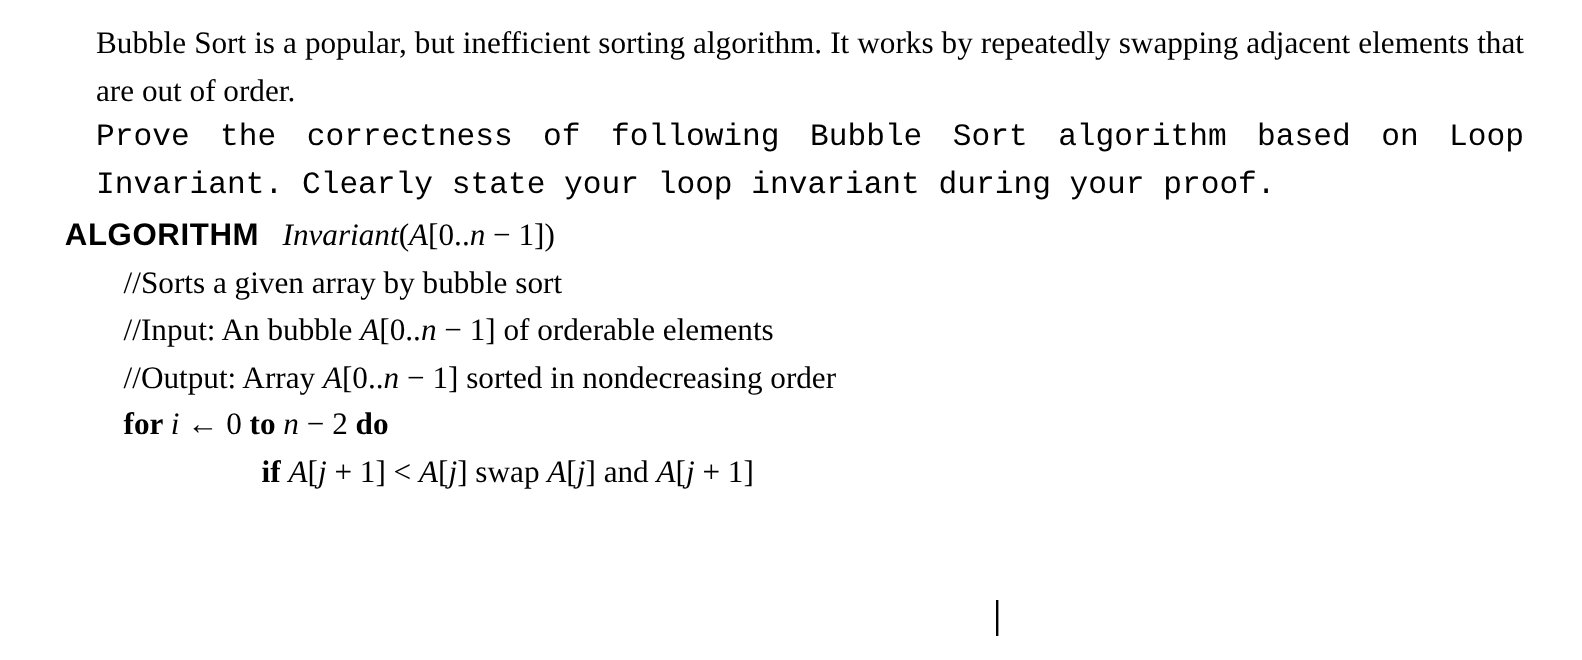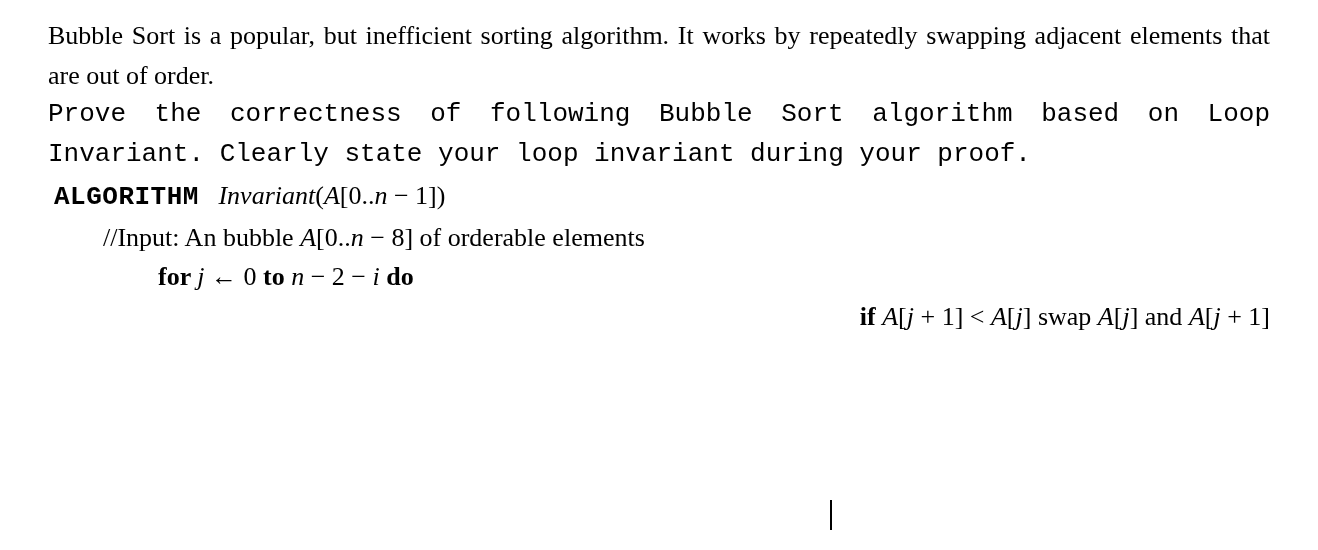--- a/index.html
+++ b/index.html
@@ -12,38 +12,39 @@
     height: 550px;
     box-sizing: border-box;
     padding: 16px 48px 20px 48px;
     font-family: "Times New Roman", Times, serif;
     color: #000;
     font-size: 26px;
     line-height: 1.52;
   }
   .para {
     text-align: justify;
+    margin-left: 32px;
   }
   .para + .para {
     margin-top: 0;
     font-family: Liberation Mono, monospace;
   }
   .block {
     margin-top: 2px;
   }
   .algo-line {
     padding-left: 6px;
   }
   .indent1 { padding-left: 55px; }
   .indent2 { padding-left: 110px; }
-  .indent3 { padding-left: 170px; text-align: right; }
+  .indent3 { padding-left: 170px; }
   .italic { font-style: italic; }
   .bold { font-weight: bold; }
   .sans-bold {
-    font-family: Liberation Mono, monospace;
+    font-family: Liberation Sans, sans-serif;
     font-weight: bold;
     letter-spacing: 0.5px;
     margin-top: 39px;
   }
   .cursor {
     position: absolute;
     width: 2px;
     height: 30px;
     background: #000;
     left: 830px;
@@ -55,30 +56,34 @@
 
 <div class="para">Bubble Sort is a popular, but inefficient sorting algorithm. It works by repeatedly swapping adjacent elements that are out of order.</div>
 <div class="para">Prove the correctness of following Bubble Sort algorithm based on Loop Invariant. Clearly state your loop invariant during your proof.</div>
 
 <div class="block">
 
   <div class="algo-line">
     <span class="sans-bold">ALGORITHM</span><span>&nbsp;&nbsp;&nbsp;</span><span class="italic">Invariant</span><span>(</span><span class="italic">A</span><span>[0..</span><span class="italic">n</span><span> − 1])</span>
   </div>
 
+  <div class="algo-line indent1">//Sorts a given array by bubble sort</div>
 
   <div class="algo-line indent1">
-    <span>//Input: An bubble </span><span class="italic">A</span><span>[0..</span><span class="italic">n</span><span> − 8] of orderable elements</span>
+    <span>//Input: An bubble </span><span class="italic">A</span><span>[0..</span><span class="italic">n</span><span> − 1] of orderable elements</span>
   </div>
 
+  <div class="algo-line indent1">
+    <span>//Output: Array </span><span class="italic">A</span><span>[0..</span><span class="italic">n</span><span> − 1] sorted in nondecreasing order</span>
+  </div>
 
+  <div class="algo-line indent1">
+    <span class="bold">for </span><span class="italic">i</span><span> ← 0</span><span class="bold"> to </span><span class="italic">n</span><span> − 2</span><span class="bold"> do</span>
+  </div>
 
-  <div class="algo-line indent2">
-    <span class="bold">for </span><span class="italic">j</span><span> ← 0</span><span class="bold"> to </span><span class="italic">n</span><span> − 2 − </span><span class="italic">i</span><span class="bold"> do</span>
-  </div>
 
   <div class="algo-line indent3">
     <span class="bold">if </span><span class="italic">A</span><span>[</span><span class="italic">j</span><span> + 1] &lt; </span><span class="italic">A</span><span>[</span><span class="italic">j</span><span>]</span><span> swap </span><span class="italic">A</span><span>[</span><span class="italic">j</span><span>]</span><span> and </span><span class="italic">A</span><span>[</span><span class="italic">j</span><span> + 1]</span>
   </div>
 
 </div>
 
 <div class="cursor"></div>
 
 </body></html>

